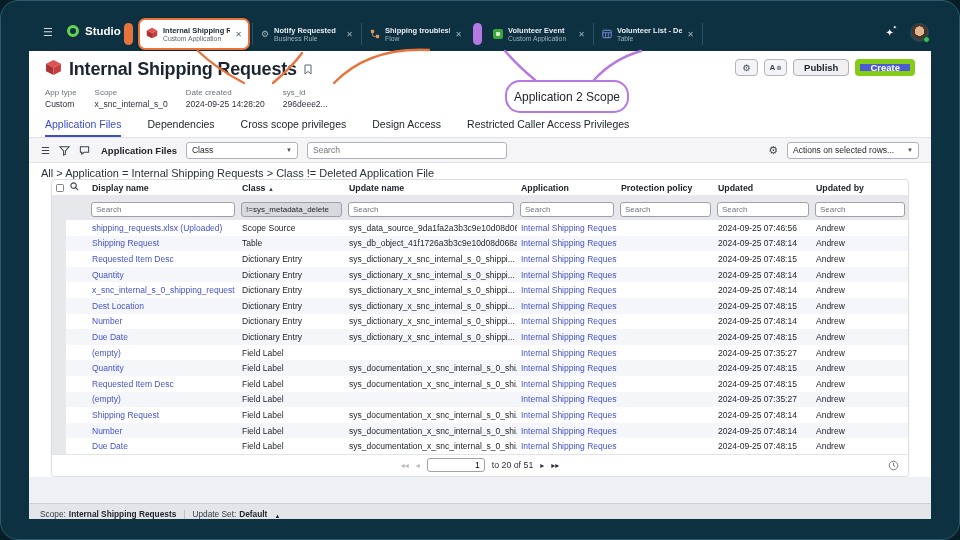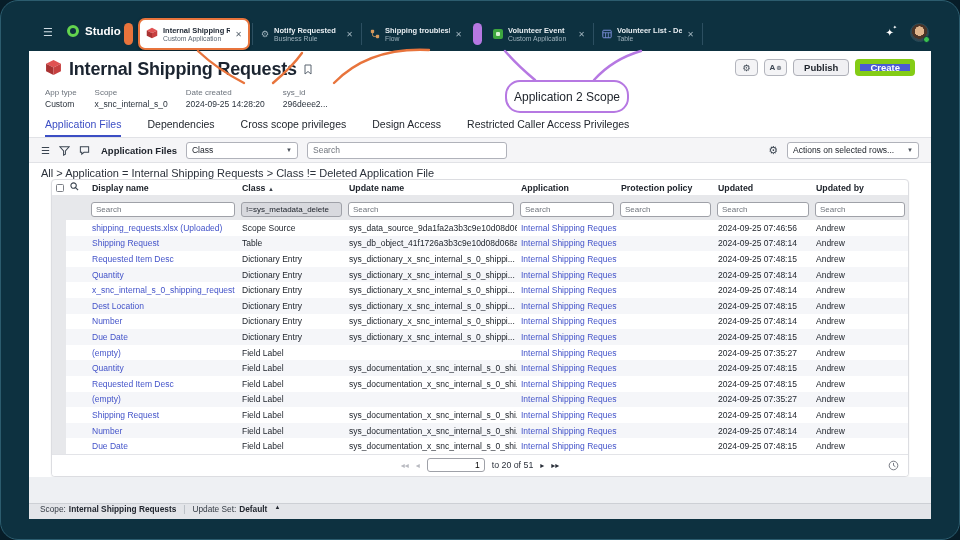--- a/index.html
+++ b/index.html
@@ -91,21 +91,21 @@
   td.link { color:#4353c9; }
   .checkbox { display:inline-block; width:8px; height:8px; border:1px solid #7d8087; border-radius:1.5px; background:#fff; vertical-align:middle; }
 
   .pager { height:22px; border-top:1px solid #e3e4e8; display:flex; align-items:center; justify-content:center; gap:7px; position:relative; font-size:8.8px; color:#2b313b; background:#fff; }
   .pg-arrow { font-size:8px; color:#262c36; }
   .pg-arrow.disabled { color:#b8bac0; }
   .pager input { width:58px; height:14px; border:1px solid #9fa1a8; border-radius:3px; font-size:8.5px; text-align:right; padding:0 4px; font-family:inherit; }
   .pg-clock { position:absolute; right:9px; top:5px; }
 
   .content-gap { flex:1; background:#eef0f3; }
-  .statusbar { flex:none; height:16px; background:#e3e5e9; border-top:1px solid #cdd0d5; display:flex; align-items:flex-start; gap:7px; padding:0 11px; font-size:8.3px; color:#343b44; }
+  .statusbar { flex:none; height:16px; background:#e3e5e9; border-top:1px solid #cdd0d5; display:flex; align-items:flex-end; gap:7px; padding:0 11px; font-size:8.3px; color:#343b44; }
   .statusbar b { color:#22272f; }
   .sb-sep { color:#aab0b7; }
   .caret-up { font-size:6px; color:#22272f; }
 </style>
 </head>
 <body>
 
 <div class="stage">
   <div class="window">
 

